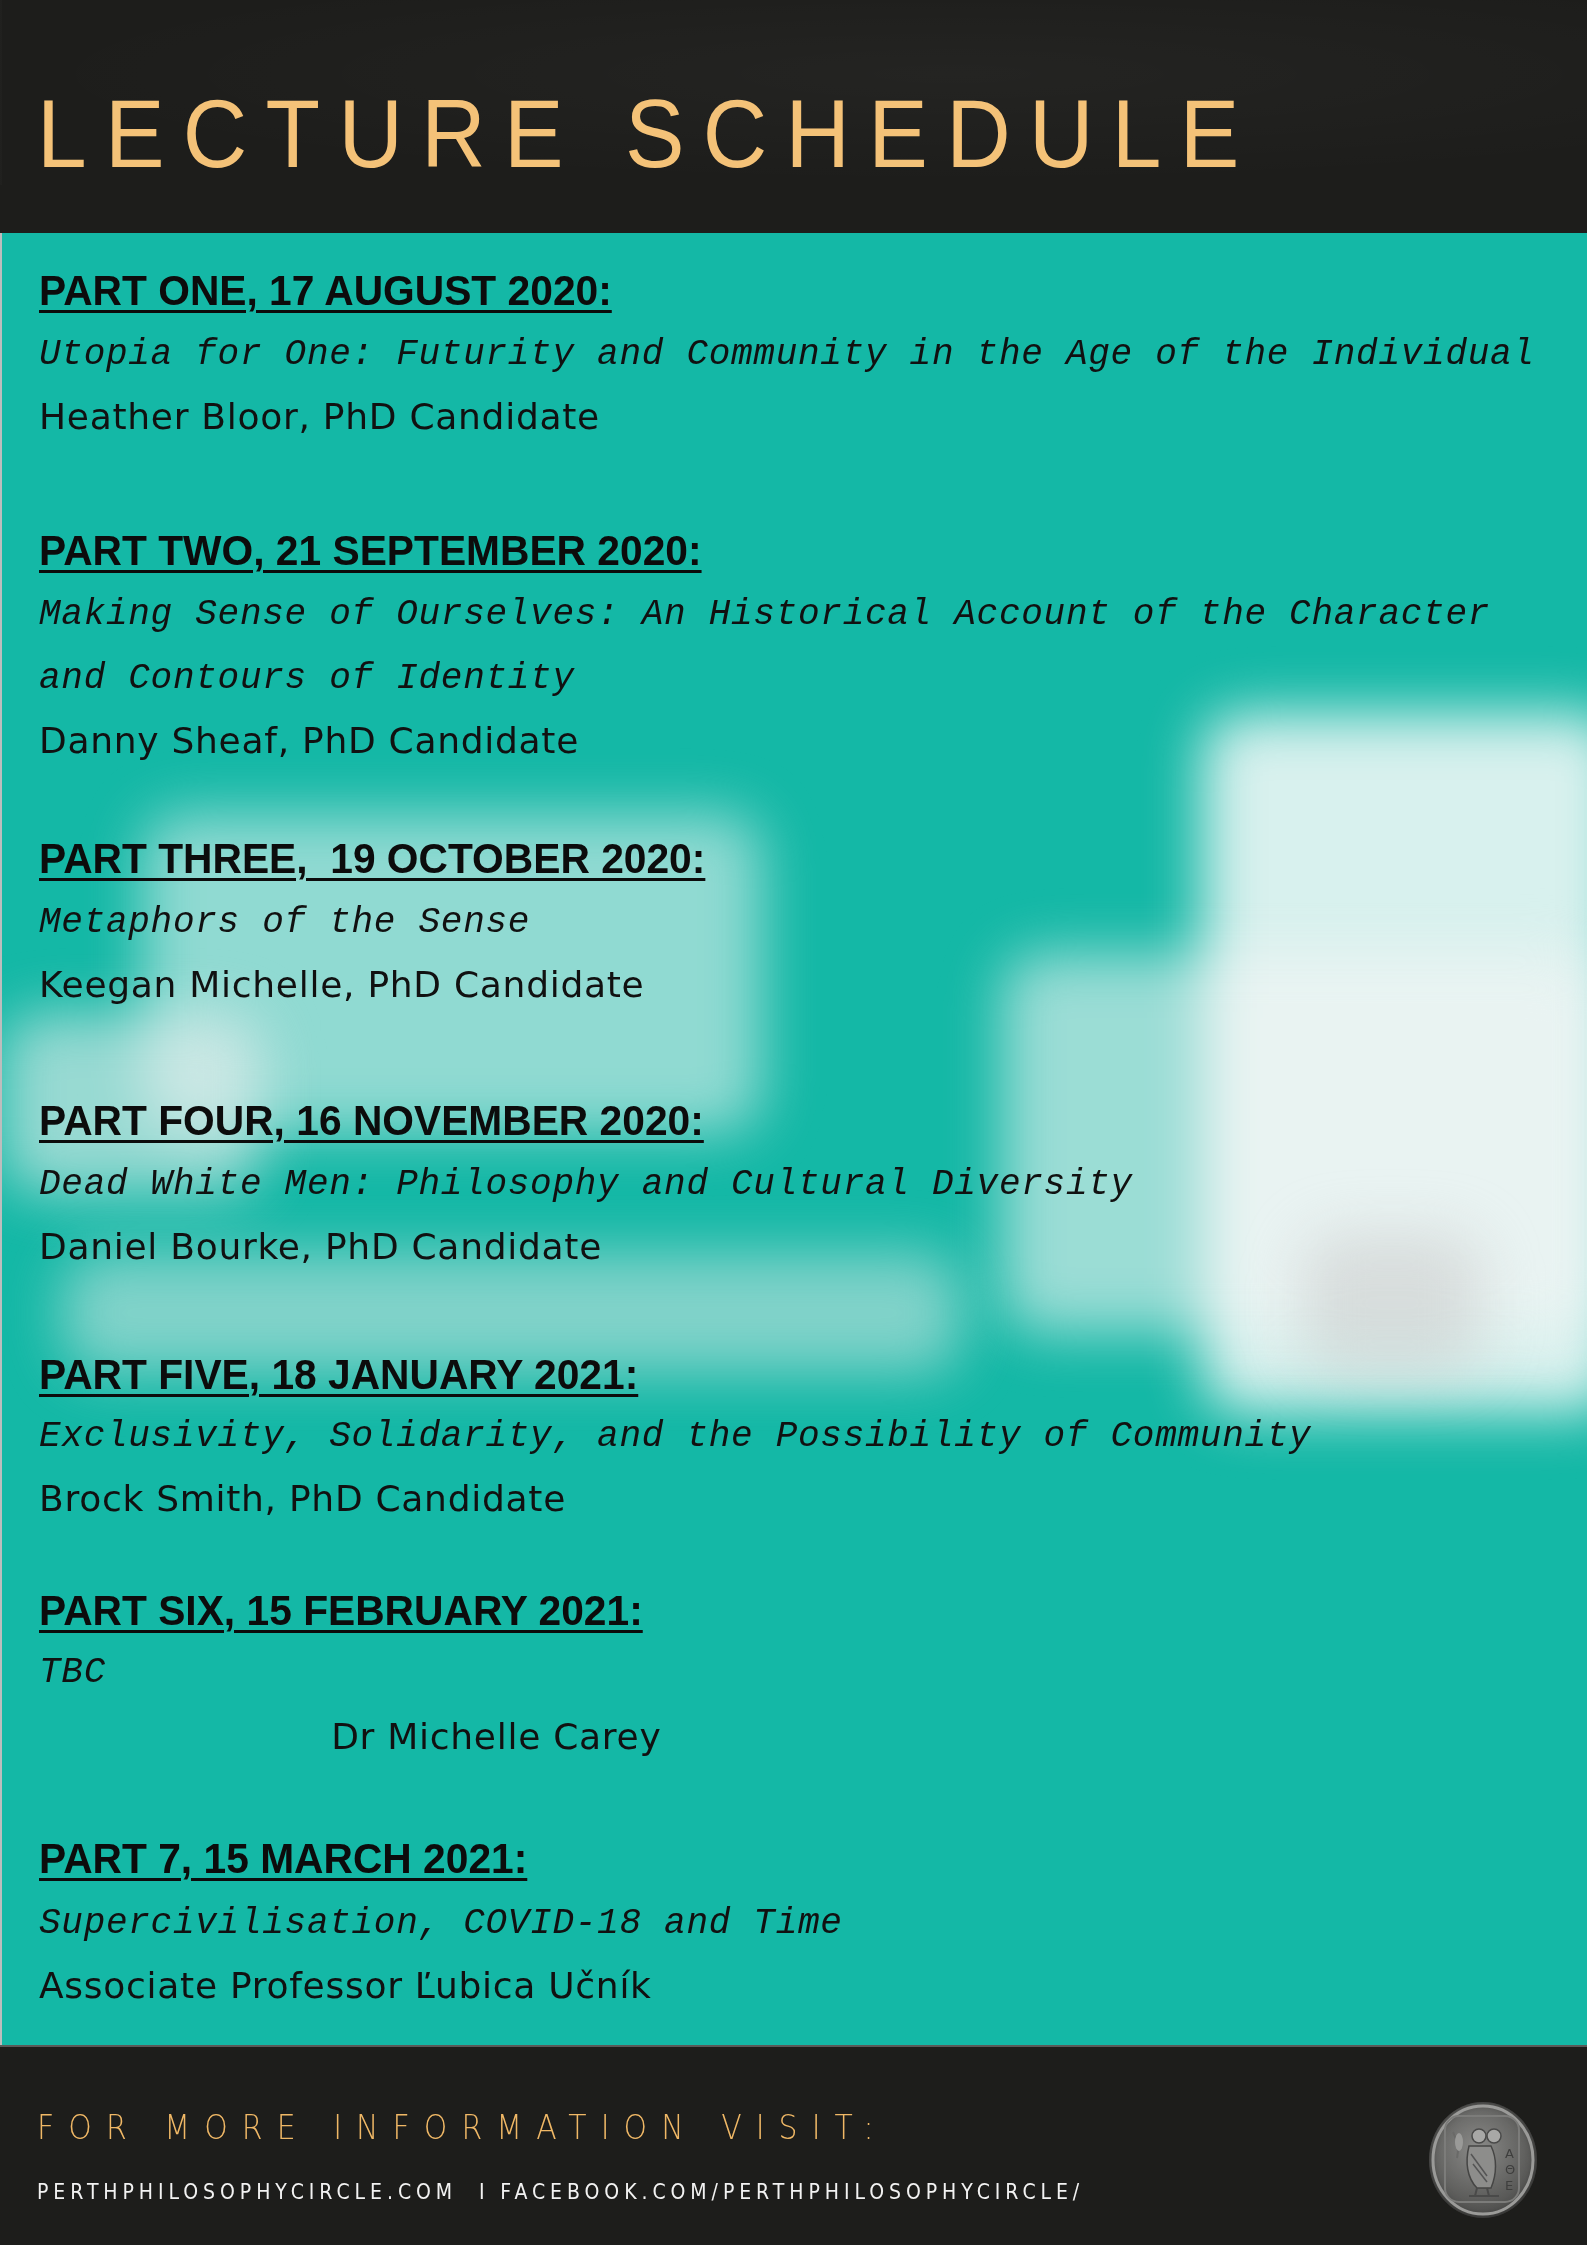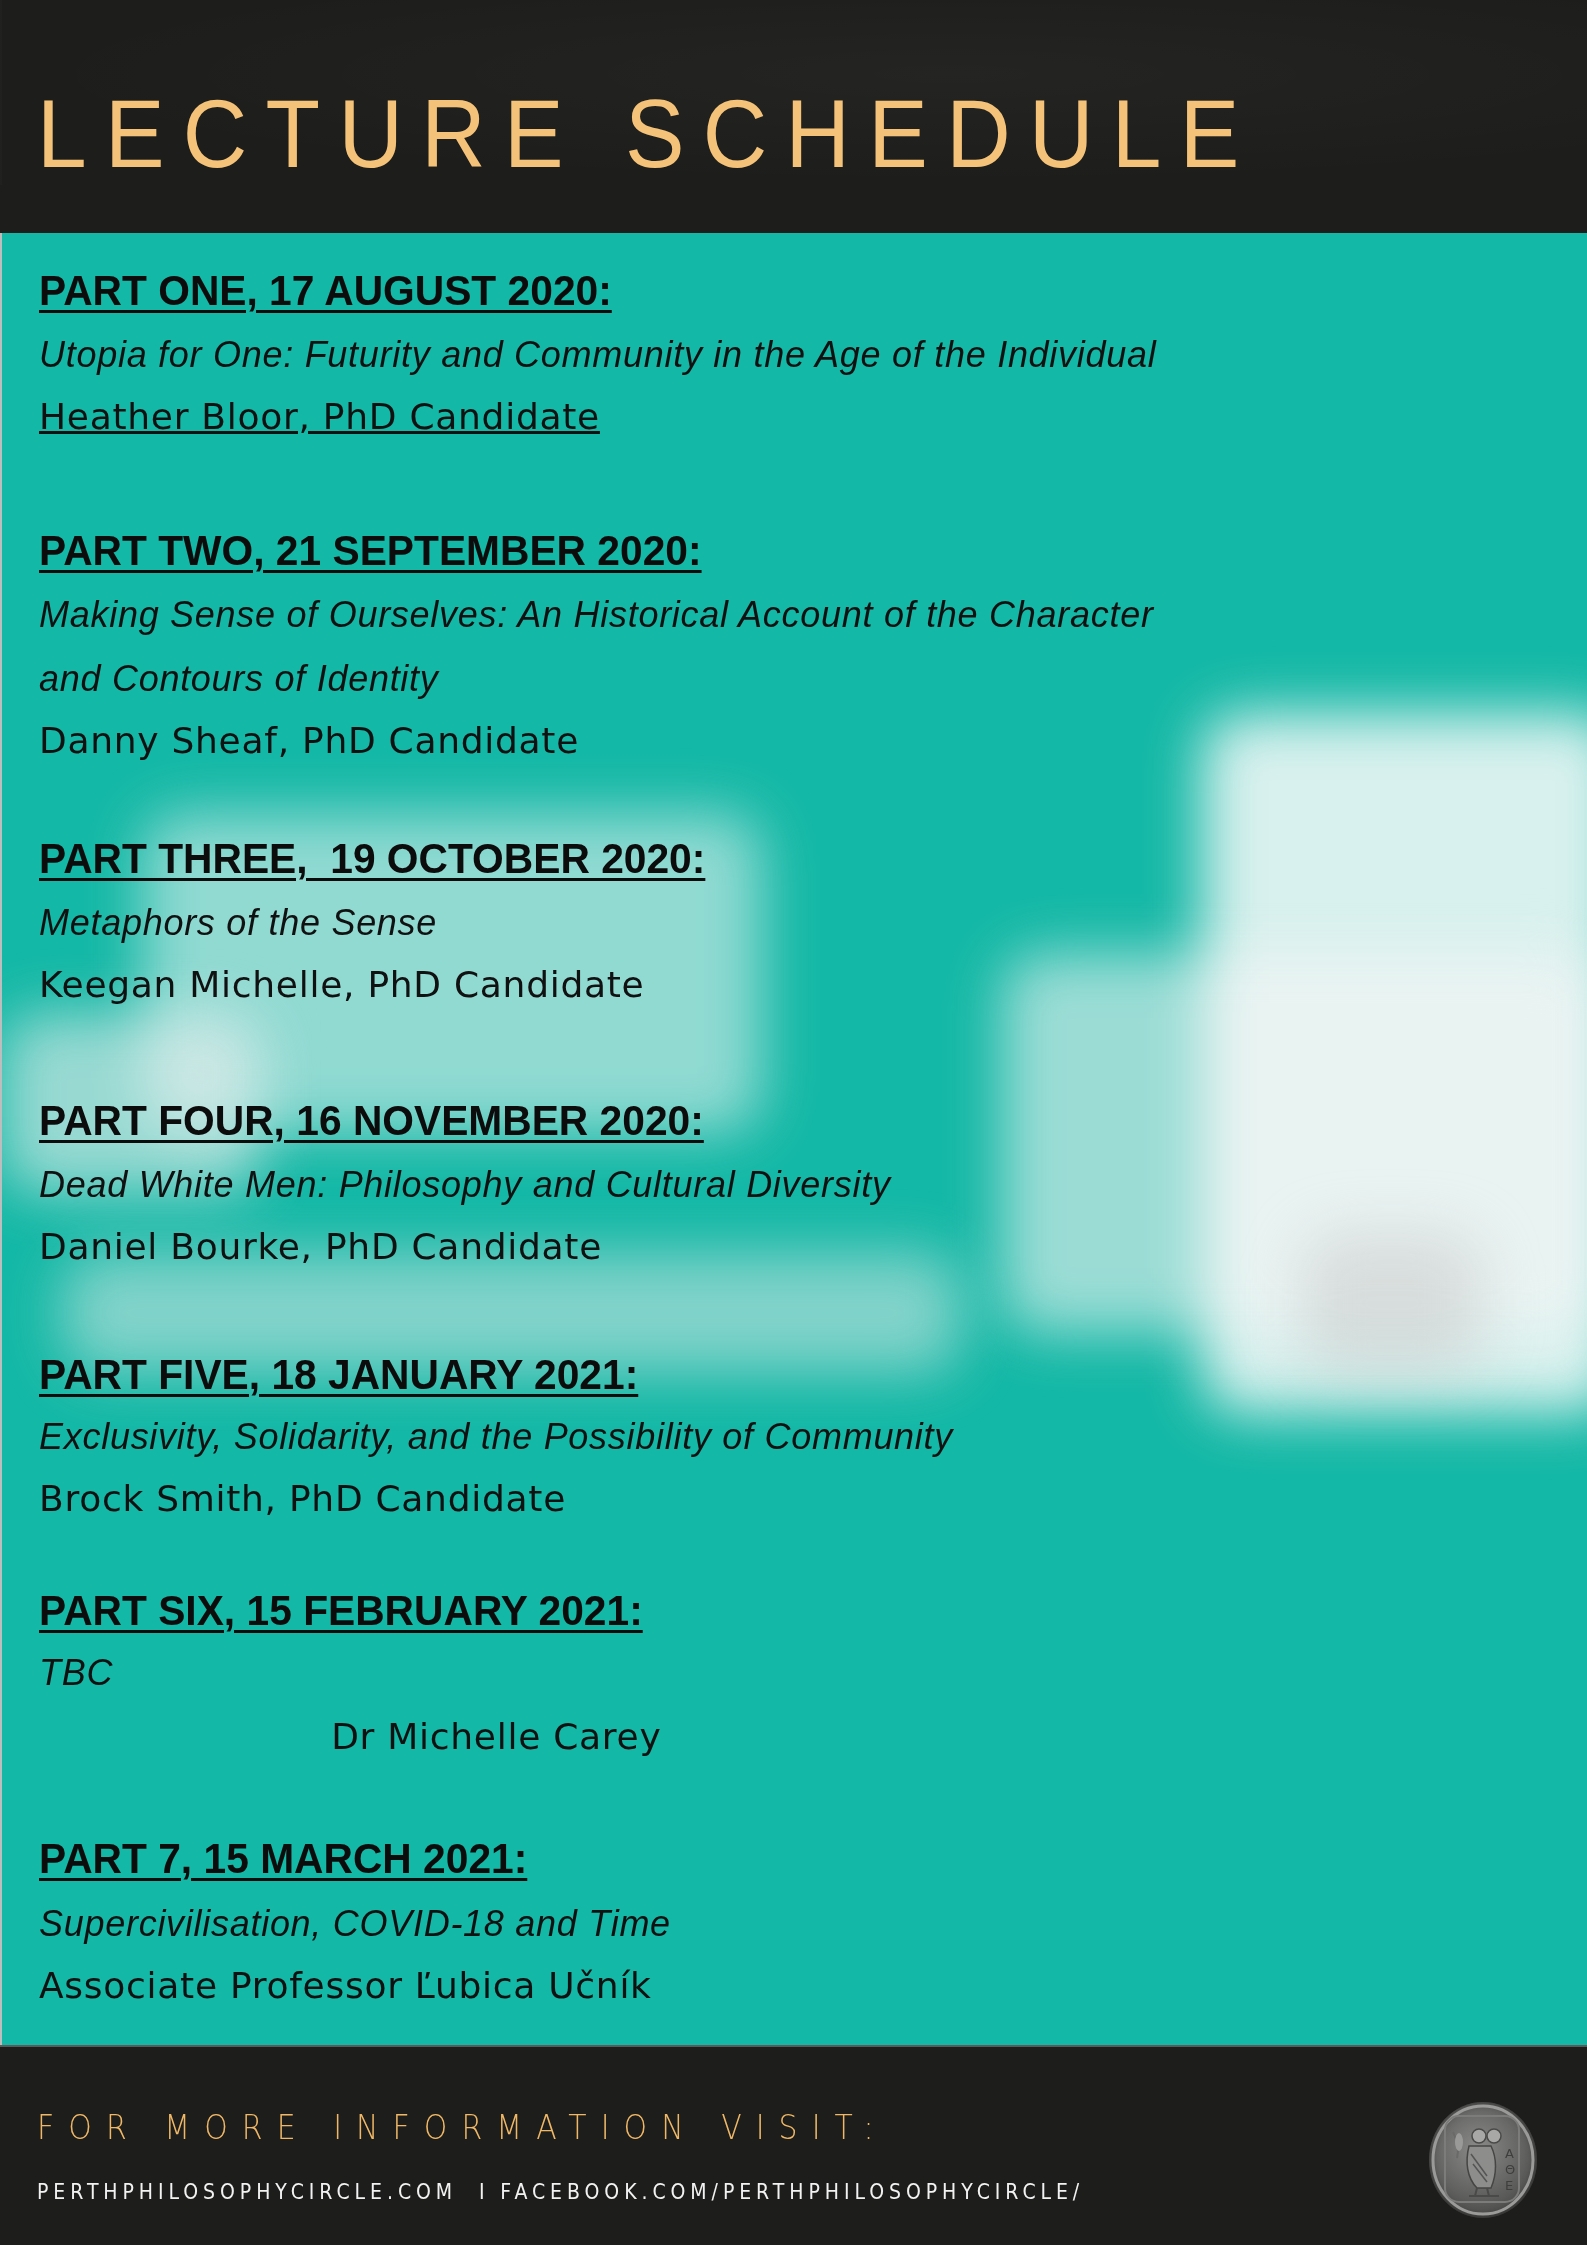--- a/index.html
+++ b/index.html
@@ -38,21 +38,21 @@
 
   .entry { position: absolute; left: 37px; }
   .heading {
     display: inline-block; white-space: pre;
     font-family: "Liberation Sans", sans-serif; font-weight: 700;
     font-size: 42px; line-height: 48px; color: #0c0c0c;
     text-decoration: underline; text-decoration-thickness: 3px; text-underline-offset: 5px;
     transform: scaleX(0.97); transform-origin: left center;
   }
   .talk {
-    font-family: Liberation Sans, sans-serif; font-style: italic;
+    font-family: Liberation Mono, monospace; font-style: italic;
     font-size: 36px; line-height: 64px; color: #111; white-space: nowrap;
     letter-spacing: 0.02em;
   }
   .speaker {
     font-family: "DejaVu Sans", sans-serif;
     font-size: 36px; line-height: 64px; color: #111; white-space: nowrap;
     letter-spacing: 0.02em;
   }
   .footer {
     position: absolute; left: 0; top: 2045px; width: 1587px; height: 200px;
@@ -89,21 +89,21 @@
   <div class="blur b1"></div>
   <div class="blur b2"></div>
   <div class="blur b3"></div>
   <div class="blur b4"></div>
   <div class="blur b5"></div>
   <div class="blur b6"></div>
 
   <div class="entry" style="top:34px;">
     <div class="heading">PART ONE, 17 AUGUST 2020:</div>
     <div class="talk" style="margin-top:8px;">Utopia for One: Futurity and Community in the Age of the Individual</div>
-    <div class="speaker" style="margin-top:-2px;text-decoration:underline;">Heather Bloor, PhD Candidate</div>
+    <div class="speaker" style="margin-top:-2px;">Heather Bloor, PhD Candidate</div>
   </div>
 
   <div class="entry" style="top:294px;">
     <div class="heading">PART TWO, 21 SEPTEMBER 2020:</div>
     <div class="talk" style="margin-top:8px;">Making Sense of Ourselves: An Historical Account of the Character</div>
     <div class="talk">and Contours of Identity</div>
     <div class="speaker" style="margin-top:-2px;">Danny Sheaf, PhD Candidate</div>
   </div>
 
   <div class="entry" style="top:602px;">

